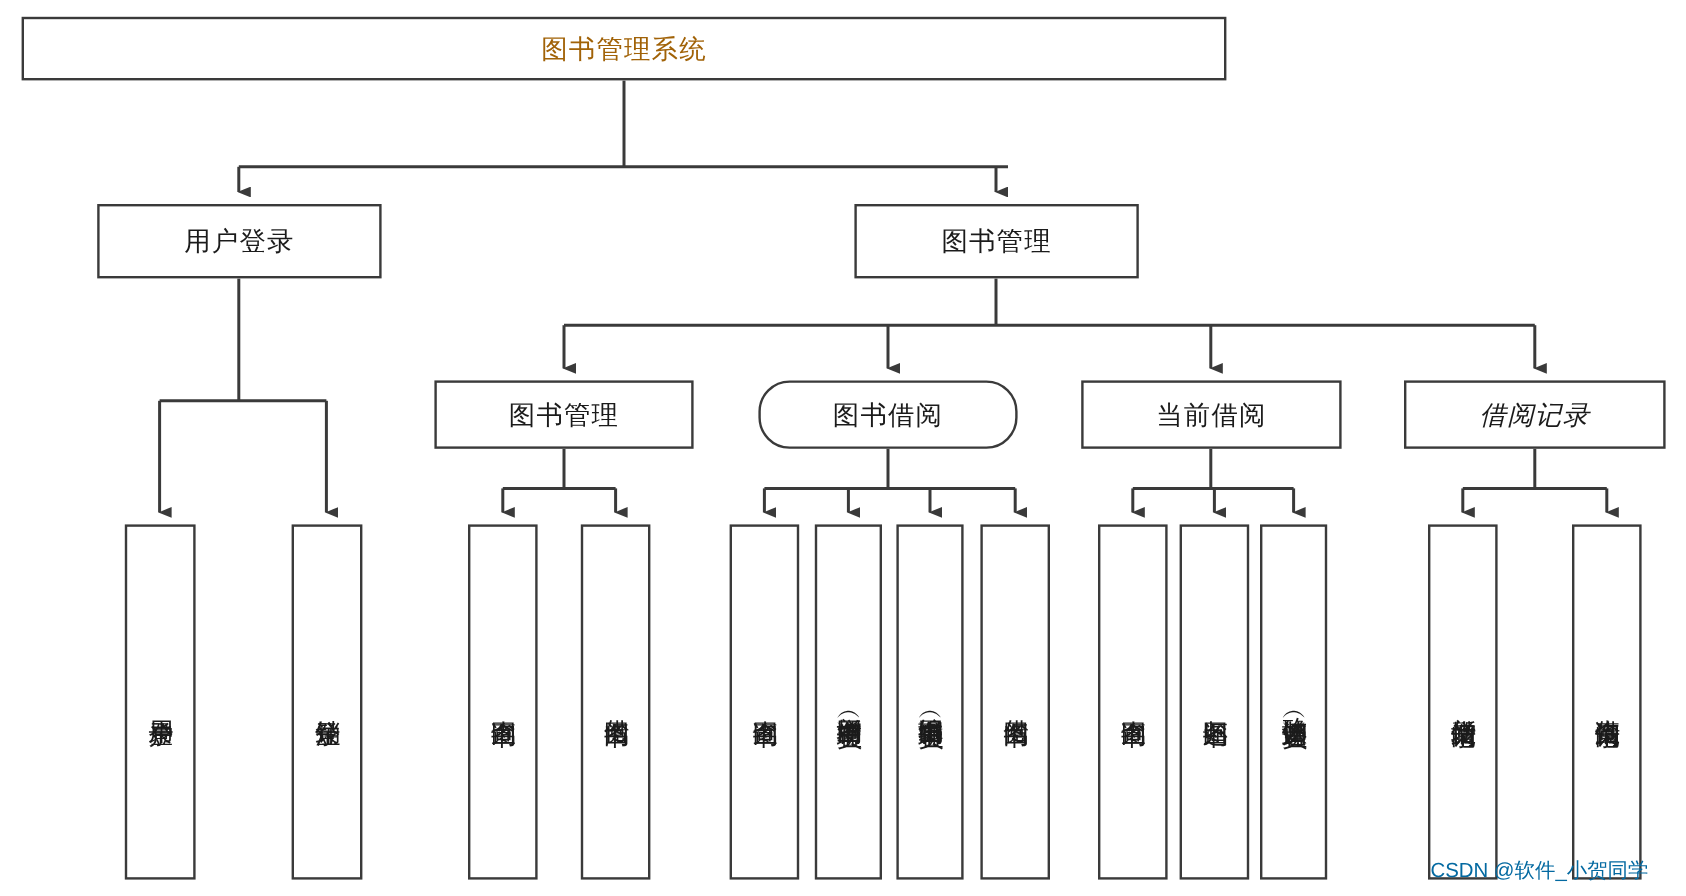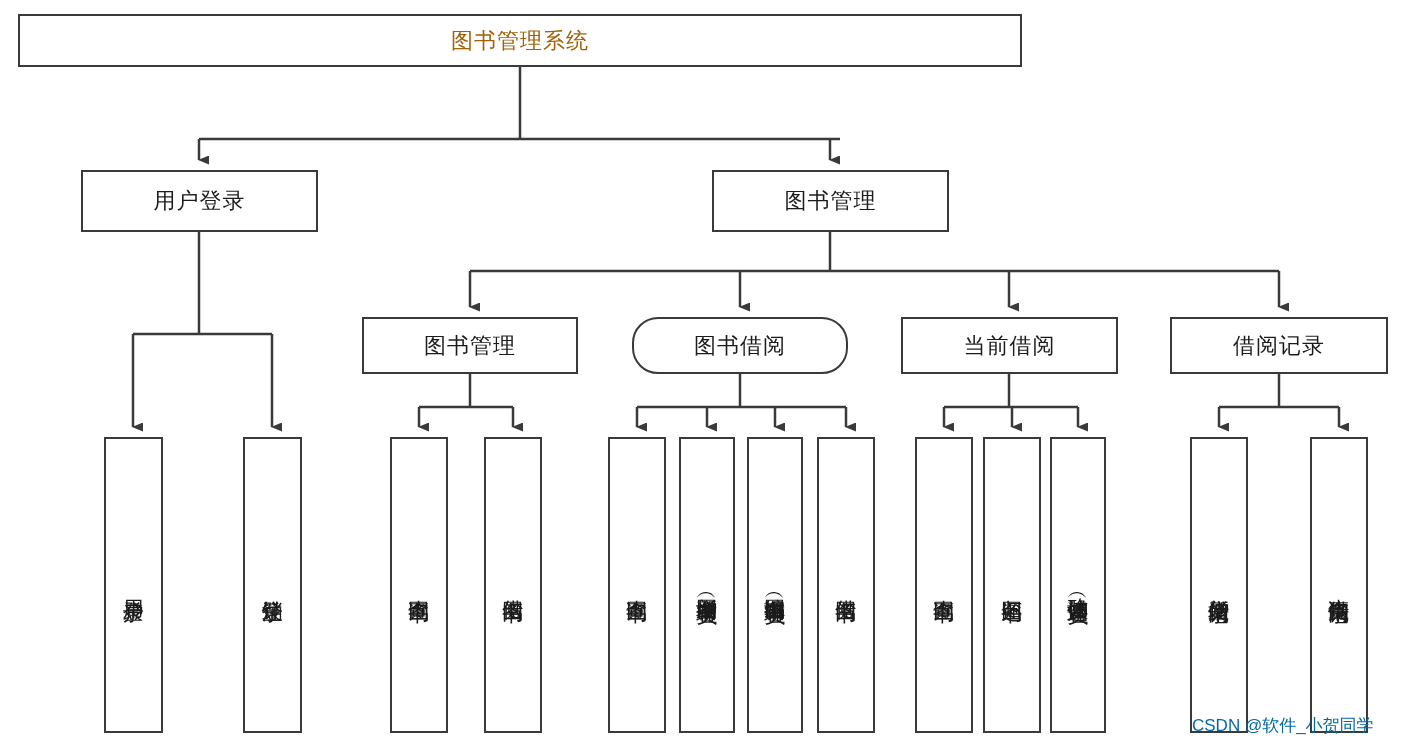--- a/index.html
+++ b/index.html
@@ -133,21 +133,21 @@
 
   <div class="node horiz" id="node-l3-0" style="left: 362px; top: 317px; width: 216px; height: 57px; border-color: rgb(58, 58, 58); background: rgb(255, 255, 255); color: rgb(27, 27, 27);">
     <span>图书管理</span>
   </div>
   <div class="node horiz" id="node-l3-1" style="left: 632px; top: 317px; width: 216px; height: 57px; border-color: rgb(58, 58, 58); background: rgb(255, 255, 255); color: rgb(27, 27, 27); border-radius: 26px;">
     <span>图书借阅</span>
   </div>
   <div class="node horiz" id="node-l3-2" style="left: 901px; top: 317px; width: 217px; height: 57px; border-color: rgb(58, 58, 58); background: rgb(255, 255, 255); color: rgb(27, 27, 27);">
     <span>当前借阅</span>
   </div>
-  <div class="node horiz" id="node-l3-3" style="left: 1170px; top: 317px; width: 218px; height: 57px; border-color: rgb(58, 58, 58); background: rgb(255, 255, 255); color: rgb(27, 27, 27);">
+  <div class="node horiz" id="node-l3-3" style="left: 1170px; top: 317px; width: 218px; height: 57px; border-color: rgb(58, 58, 58); background: rgb(255, 255, 255); color: rgb(27, 27, 27); font-style: italic;">
     <span>借阅记录</span>
   </div>
 
   <div class="node vert" id="node-leaf-0" style="left: 104px; top: 437px; width: 59px; height: 296px; border-color: rgb(58, 58, 58); background: rgb(255, 255, 255); color: rgb(27, 27, 27);">
     <span>用户登录</span>
   </div>
   <div class="node vert" id="node-leaf-1" style="left: 243px; top: 437px; width: 59px; height: 296px; border-color: rgb(58, 58, 58); background: rgb(255, 255, 255); color: rgb(27, 27, 27);">
     <span>注销登录</span>
   </div>
   <div class="node vert" id="node-leaf-2" style="left: 390px; top: 437px; width: 58px; height: 296px; border-color: rgb(58, 58, 58); background: rgb(255, 255, 255); color: rgb(27, 27, 27);">

